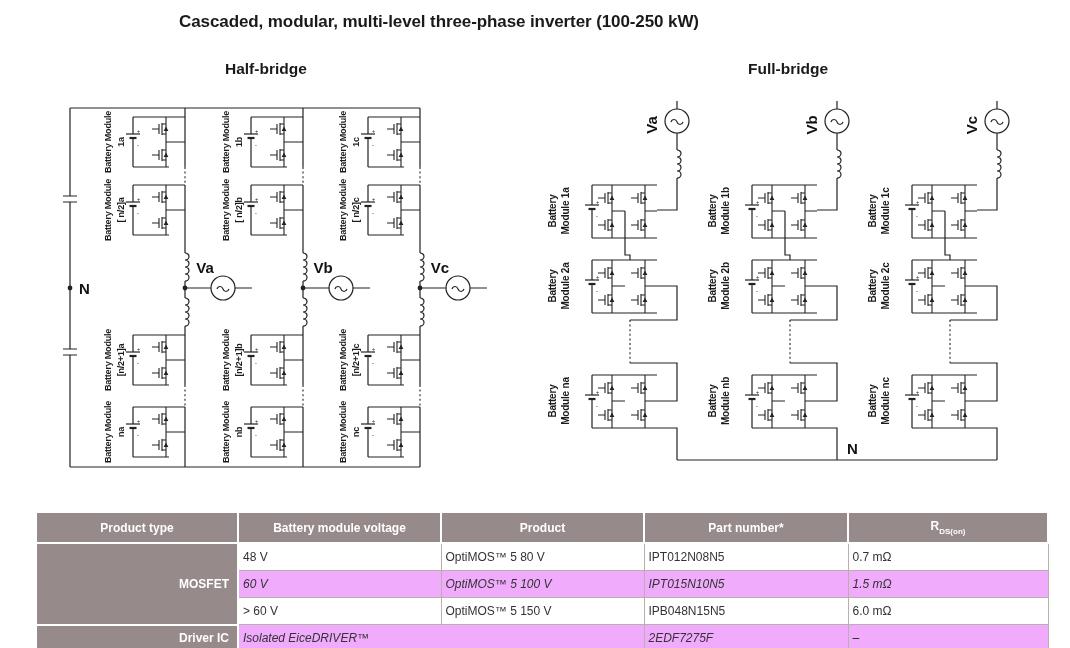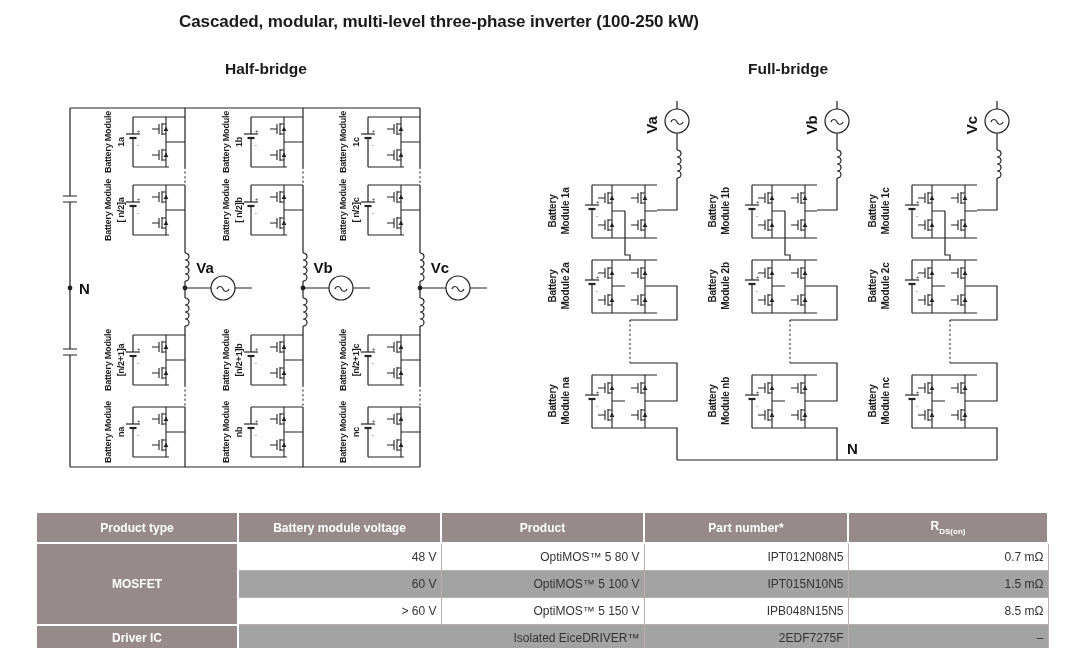--- a/index.html
+++ b/index.html
@@ -22,23 +22,23 @@
   .hl{font-size:9px;}
   .fl{font-size:10px;}
   .vlbl{font-family:"Liberation Sans",sans-serif;font-weight:bold;font-size:15px;fill:#111;}
   .tiny{font-family:"Liberation Sans",sans-serif;font-size:5.5px;fill:#222;}
   
   #spec{position:absolute;left:35px;top:511px;width:1012px;border-collapse:collapse;
         font-size:12px;table-layout:fixed;}
   #spec th{background:#978a8a;color:#fff;font-weight:bold;border:2px solid #fff;
            height:25px;padding:2px 4px;font-size:12px;}
   #spec td.lbl{background:#978a8a;color:#fff;font-weight:bold;border:2px solid #fff;
-           text-align:center;padding:2px 8px;}
-  #spec td.d{border:1px solid #b9b0ae;text-align:right;height:24px;color:#333;padding:1px 4px;}
-  #spec tr.alt td.d{background:#a3a3a3;}
+           text-align:right;padding:2px 8px;}
+  #spec td.d{border:1px solid #b9b0ae;text-align:left;height:24px;color:#333;padding:1px 4px;}
+  #spec tr.alt td.d{background:#f0abfc;font-style:italic;}
   #spec tr.plain td.d{background:#fff;}
   #spec sub{font-size:8px;margin-top:24px;}
 </style>
 </head>
 <body>
 
 <div id="stage">
 
   <div class="title">Cascaded, modular, multi-level three-phase inverter (100-250 kW)</div>
   <div class="subhead" id="hb-head">Half-bridge</div>
@@ -229,21 +229,21 @@
     <tr class="alt">
       <td class="d">60 V</td>
       <td class="d">OptiMOS™ 5 100 V</td>
       <td class="d">IPT015N10N5</td>
       <td class="d">1.5 mΩ</td>
     </tr>
     <tr class="plain">
       <td class="d">&gt; 60 V</td>
       <td class="d">OptiMOS™ 5 150 V</td>
       <td class="d">IPB048N15N5</td>
-      <td class="d">8.5 mΩ</td>
+      <td class="d">6.0 mΩ</td>
     </tr>
     <tr class="alt">
       <td class="lbl">Driver IC</td>
       <td class="d" colspan="2">Isolated EiceDRIVER™</td>
       <td class="d">2EDF7275F</td>
       <td class="d">–</td>
     </tr>
   </tbody>
     </table>
 

